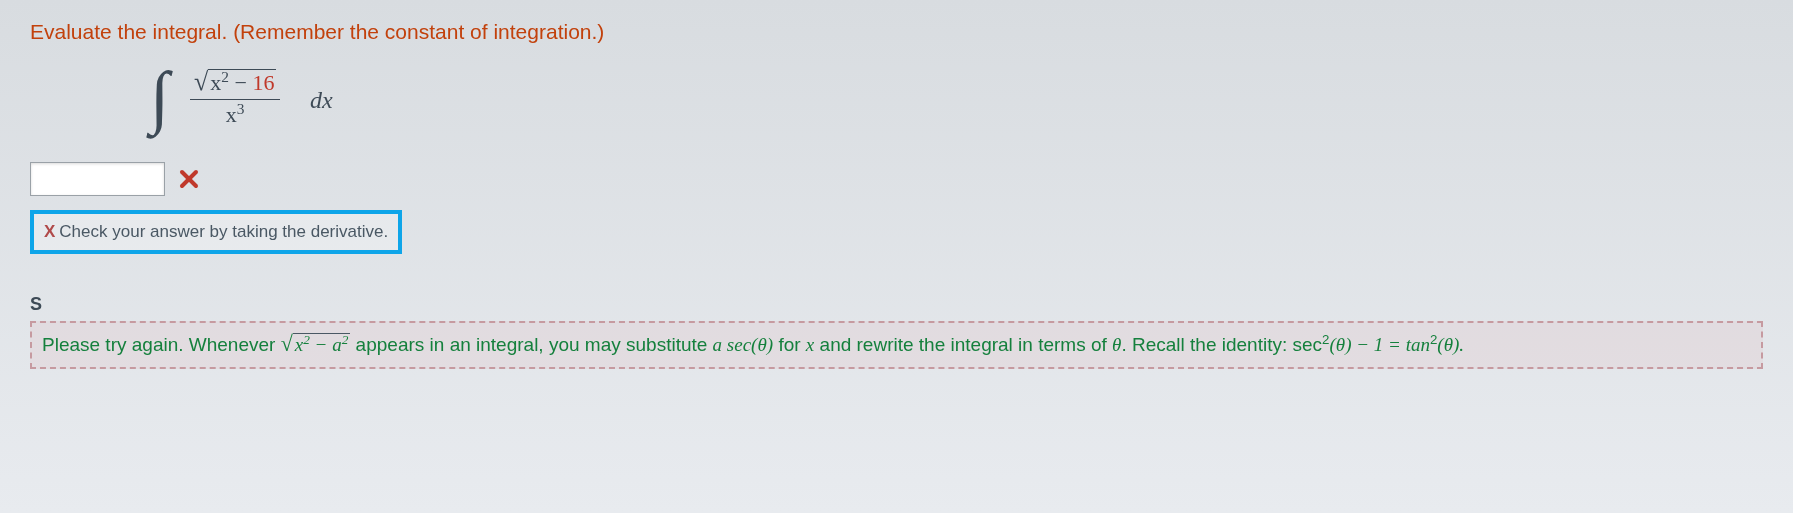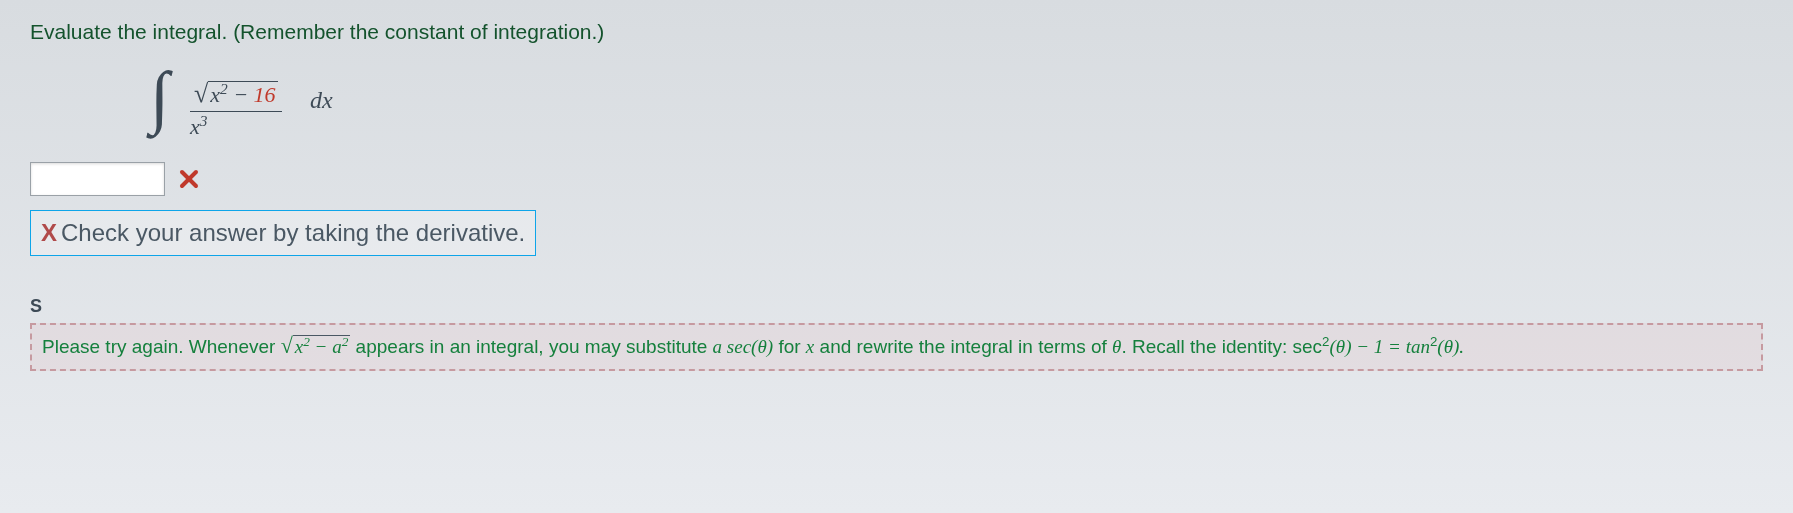--- a/index.html
+++ b/index.html
@@ -12,44 +12,44 @@
     height: 513px;
     overflow: hidden;
   }
   .page {
     padding: 20px 30px;
     color: #3d4a56;
     position: relative;
   }
   .prompt {
     font-size: 21px;
-    color: #14532d;
+    color: #c2410c;
     margin-bottom: 18px;
   }
   .formula-block {
     margin-left: 120px;
     margin-bottom: 20px;
     height: 80px;
     position: relative;
   }
   .integral-sign {
     position: absolute;
     left: 0;
     top: -5px;
     font-size: 70px;
     font-style: italic;
     color: #3d4a56;
     font-family: 'Times New Roman', serif;
   }
   .fraction {
     position: absolute;
     left: 40px;
-    top: 17px;
+    top: 5px;
+    text-align: center;
     font-family: 'Times New Roman', serif;
-    font-style: italic;
   }
   .num {
     display: block;
     white-space: nowrap;
     font-size: 22px;
     border-bottom: 1.5px solid #3d4a56;
     padding: 0 4px 2px 4px;
   }
   .num .radical {
     position: relative;
@@ -83,24 +83,24 @@
   }
   .answer-box {
     width: 135px;
     height: 34px;
     background: #ffffff;
     border: 1px solid #9aa1a7;
     box-shadow: inset 0 1px 3px rgba(0,0,0,0.15);
   }
   .wrong-icon svg { display: block; }
   .hint-row {
-    border: 1px solid #0ea5e9;
+    border: 4px solid #0ea5e9;
     background: rgba(255,255,255,0.25);
     padding: 8px 10px;
-    font-size: 24px;
+    font-size: 17px;
     color: #4a5864;
     display: inline-block;
   }
   .hint-row .x-mark { color: #b04a4a; font-weight: bold; margin-right: 4px; }
   .section-char {
     margin-top: 40px;
     font-size: 18px;
     font-weight: bold;
     color: #3d4a56;
   }

